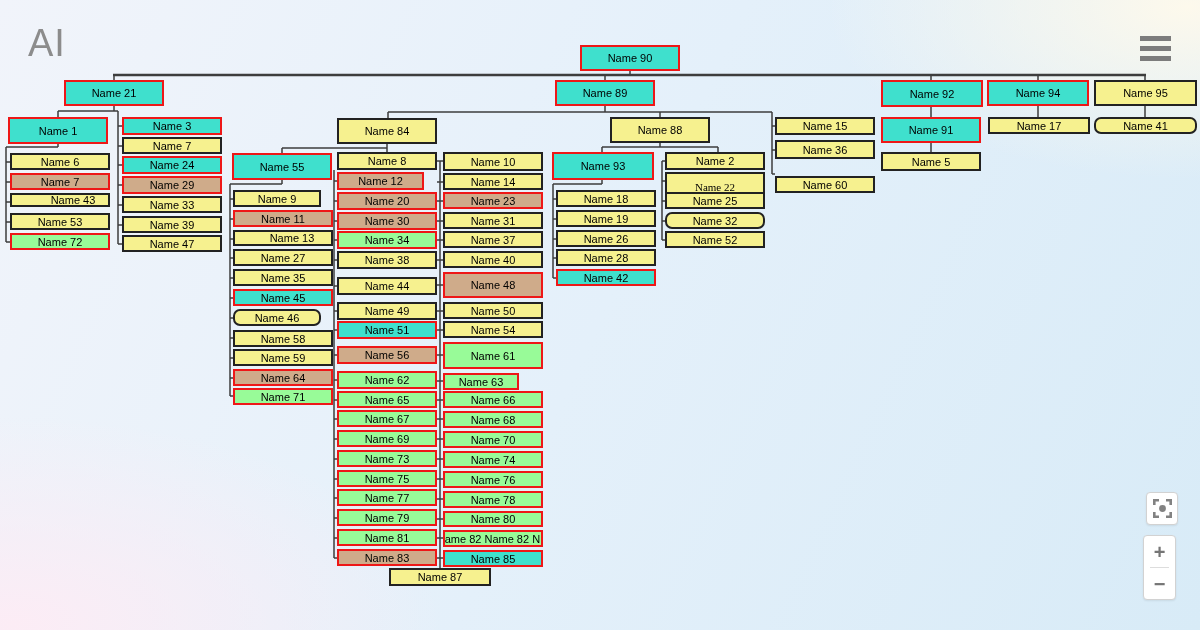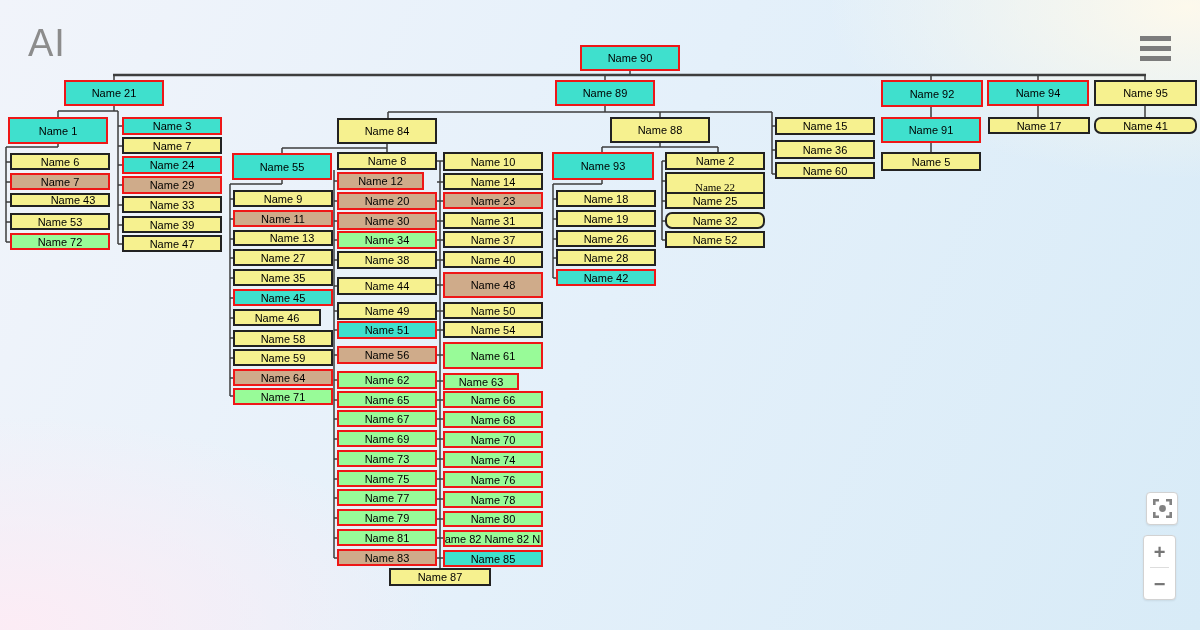--- a/index.html
+++ b/index.html
@@ -192,27 +192,27 @@
       <div class="node" style="left: 10px; top: 233px; width: 100px; height: 17px; background: rgb(152, 251, 152); border-color: rgb(238, 23, 23);">Name 72</div>
       <div class="node" style="left: 122px; top: 117px; width: 100px; height: 18px; background: rgb(63, 224, 205); border-color: rgb(238, 23, 23);">Name 3</div>
       <div class="node" style="left: 122px; top: 137px; width: 100px; height: 17px; background: rgb(246, 241, 143); border-color: rgb(34, 34, 34);">Name 7</div>
       <div class="node" style="left: 122px; top: 156px; width: 100px; height: 18px; background: rgb(63, 224, 205); border-color: rgb(238, 23, 23);">Name 24</div>
       <div class="node" style="left: 122px; top: 176px; width: 100px; height: 18px; background: rgb(207, 171, 138); border-color: rgb(238, 23, 23);">Name 29</div>
       <div class="node" style="left: 122px; top: 196px; width: 100px; height: 17px; background: rgb(246, 241, 143); border-color: rgb(34, 34, 34);">Name 33</div>
       <div class="node" style="left: 122px; top: 216px; width: 100px; height: 17px; background: rgb(246, 241, 143); border-color: rgb(34, 34, 34);">Name 39</div>
       <div class="node" style="left: 122px; top: 235px; width: 100px; height: 17px; background: rgb(246, 241, 143); border-color: rgb(34, 34, 34);">Name 47</div>
       <div class="node" style="left: 337px; top: 118px; width: 100px; height: 26px; background: rgb(246, 241, 143); border-color: rgb(34, 34, 34);">Name 84</div>
       <div class="node" style="left: 232px; top: 153px; width: 100px; height: 27px; background: rgb(63, 224, 205); border-color: rgb(238, 23, 23);">Name 55</div>
-      <div class="node" style="left: 233px; top: 190px; width: 100px; height: 17px; background: rgb(246, 241, 143); border-color: rgb(34, 34, 34);">Name 9</div>
+      <div class="node" style="left: 233px; top: 190px; width: 88px; height: 17px; background: rgb(246, 241, 143); border-color: rgb(34, 34, 34);">Name 9</div>
       <div class="node" style="left: 233px; top: 210px; width: 100px; height: 17px; background: rgb(207, 171, 138); border-color: rgb(238, 23, 23);">Name 11</div>
       <div class="node" style="left: 233px; top: 230px; width: 100px; height: 16px; background: rgb(246, 241, 143); border-color: rgb(34, 34, 34); padding-left: 20px;">Name 13</div>
       <div class="node" style="left: 233px; top: 249px; width: 100px; height: 17px; background: rgb(246, 241, 143); border-color: rgb(34, 34, 34);">Name 27</div>
       <div class="node" style="left: 233px; top: 269px; width: 100px; height: 17px; background: rgb(246, 241, 143); border-color: rgb(34, 34, 34);">Name 35</div>
       <div class="node" style="left: 233px; top: 289px; width: 100px; height: 17px; background: rgb(63, 224, 205); border-color: rgb(238, 23, 23);">Name 45</div>
-      <div class="node" style="left: 233px; top: 309px; width: 88px; height: 17px; background: rgb(246, 241, 143); border-color: rgb(34, 34, 34);">Name 46</div>
+      <div class="node" style="left: 233px; top: 309px; width: 88px; height: 17px; background: rgb(246, 241, 143); border-color: rgb(34, 34, 34); border-radius: 7px;">Name 46</div>
       <div class="node" style="left: 233px; top: 330px; width: 100px; height: 17px; background: rgb(246, 241, 143); border-color: rgb(34, 34, 34);">Name 58</div>
       <div class="node" style="left: 233px; top: 349px; width: 100px; height: 17px; background: rgb(246, 241, 143); border-color: rgb(34, 34, 34);">Name 59</div>
       <div class="node" style="left: 233px; top: 369px; width: 100px; height: 17px; background: rgb(207, 171, 138); border-color: rgb(238, 23, 23);">Name 64</div>
       <div class="node" style="left: 233px; top: 388px; width: 100px; height: 17px; background: rgb(152, 251, 152); border-color: rgb(238, 23, 23);">Name 71</div>
       <div class="node" style="left: 337px; top: 152px; width: 100px; height: 18px; background: rgb(246, 241, 143); border-color: rgb(34, 34, 34);">Name 8</div>
       <div class="node" style="left: 337px; top: 172px; width: 87px; height: 18px; background: rgb(207, 171, 138); border-color: rgb(238, 23, 23);">Name 12</div>
       <div class="node" style="left: 337px; top: 192px; width: 100px; height: 18px; background: rgb(207, 171, 138); border-color: rgb(238, 23, 23);">Name 20</div>
       <div class="node" style="left: 337px; top: 212px; width: 100px; height: 18px; background: rgb(207, 171, 138); border-color: rgb(238, 23, 23);">Name 30</div>
       <div class="node" style="left: 337px; top: 231px; width: 100px; height: 18px; background: rgb(152, 251, 152); border-color: rgb(238, 23, 23);">Name 34</div>
       <div class="node" style="left: 337px; top: 251px; width: 100px; height: 18px; background: rgb(246, 241, 143); border-color: rgb(34, 34, 34);">Name 38</div>
@@ -258,21 +258,21 @@
       <div class="node" style="left: 556px; top: 230px; width: 100px; height: 17px; background: rgb(246, 241, 143); border-color: rgb(34, 34, 34);">Name 26</div>
       <div class="node" style="left: 556px; top: 249px; width: 100px; height: 17px; background: rgb(246, 241, 143); border-color: rgb(34, 34, 34);">Name 28</div>
       <div class="node" style="left: 556px; top: 269px; width: 100px; height: 17px; background: rgb(63, 224, 205); border-color: rgb(238, 23, 23);">Name 42</div>
       <div class="node" style="left: 665px; top: 152px; width: 100px; height: 18px; background: rgb(246, 241, 143); border-color: rgb(34, 34, 34);">Name 2</div>
       <div class="node" style="left: 665px; top: 172px; width: 100px; height: 29px; background: rgb(246, 241, 143); border-color: rgb(34, 34, 34); font-family: Liberation Serif, serif;">Name 22</div>
       <div class="node" style="left: 665px; top: 192px; width: 100px; height: 17px; background: rgb(246, 241, 143); border-color: rgb(34, 34, 34);">Name 25</div>
       <div class="node" style="left: 665px; top: 212px; width: 100px; height: 17px; background: rgb(246, 241, 143); border-color: rgb(34, 34, 34); border-radius: 7px;">Name 32</div>
       <div class="node" style="left: 665px; top: 231px; width: 100px; height: 17px; background: rgb(246, 241, 143); border-color: rgb(34, 34, 34);">Name 52</div>
       <div class="node" style="left: 775px; top: 117px; width: 100px; height: 18px; background: rgb(246, 241, 143); border-color: rgb(34, 34, 34);">Name 15</div>
       <div class="node" style="left: 775px; top: 140px; width: 100px; height: 19px; background: rgb(246, 241, 143); border-color: rgb(34, 34, 34);">Name 36</div>
-      <div class="node" style="left: 775px; top: 162px; width: 100px; height: 17px; background: rgb(246, 241, 143); border-color: rgb(34, 34, 34);">Name 60</div>
+      <div class="node" style="left: 775px; top: 176px; width: 100px; height: 17px; background: rgb(246, 241, 143); border-color: rgb(34, 34, 34);">Name 60</div>
       <div class="node" style="left: 881px; top: 117px; width: 100px; height: 26px; background: rgb(63, 224, 205); border-color: rgb(238, 23, 23);">Name 91</div>
       <div class="node" style="left: 881px; top: 152px; width: 100px; height: 19px; background: rgb(246, 241, 143); border-color: rgb(34, 34, 34);">Name 5</div>
       <div class="node" style="left: 988px; top: 117px; width: 102px; height: 17px; background: rgb(246, 241, 143); border-color: rgb(34, 34, 34);">Name 17</div>
       <div class="node" style="left: 1094px; top: 117px; width: 103px; height: 17px; background: rgb(246, 241, 143); border-color: rgb(34, 34, 34); border-radius: 7px;">Name 41</div>
     </div>
 
   <button class="fit-btn" aria-label="fit view">
     <svg width="19" height="19" viewBox="0 0 19 19">
       <g stroke="#828282" stroke-width="2.6" fill="none">
         <path d="M1.3 6 V1.3 H6"></path>

